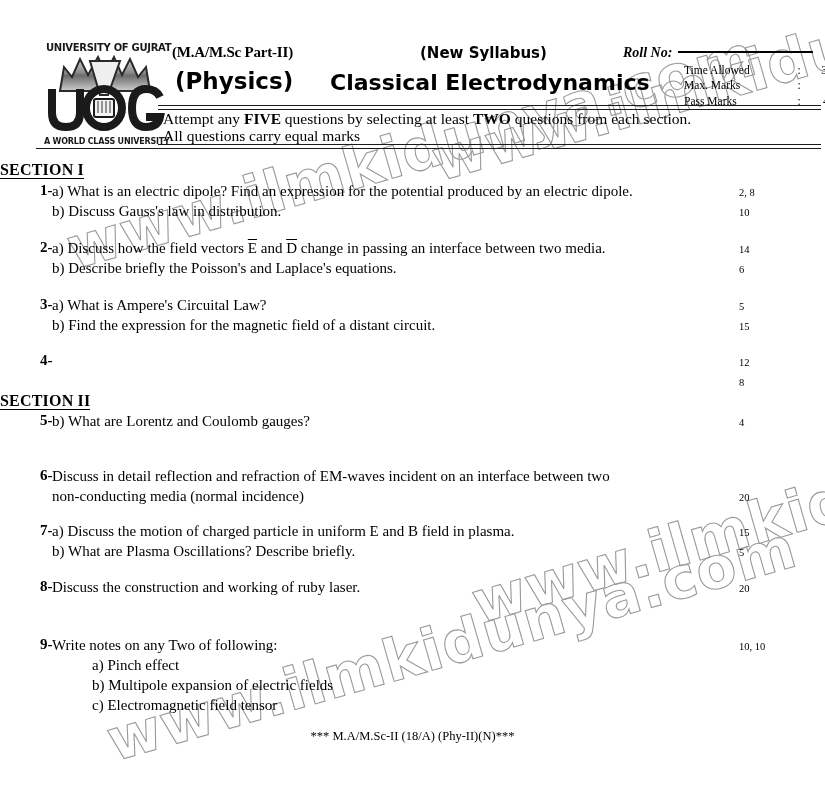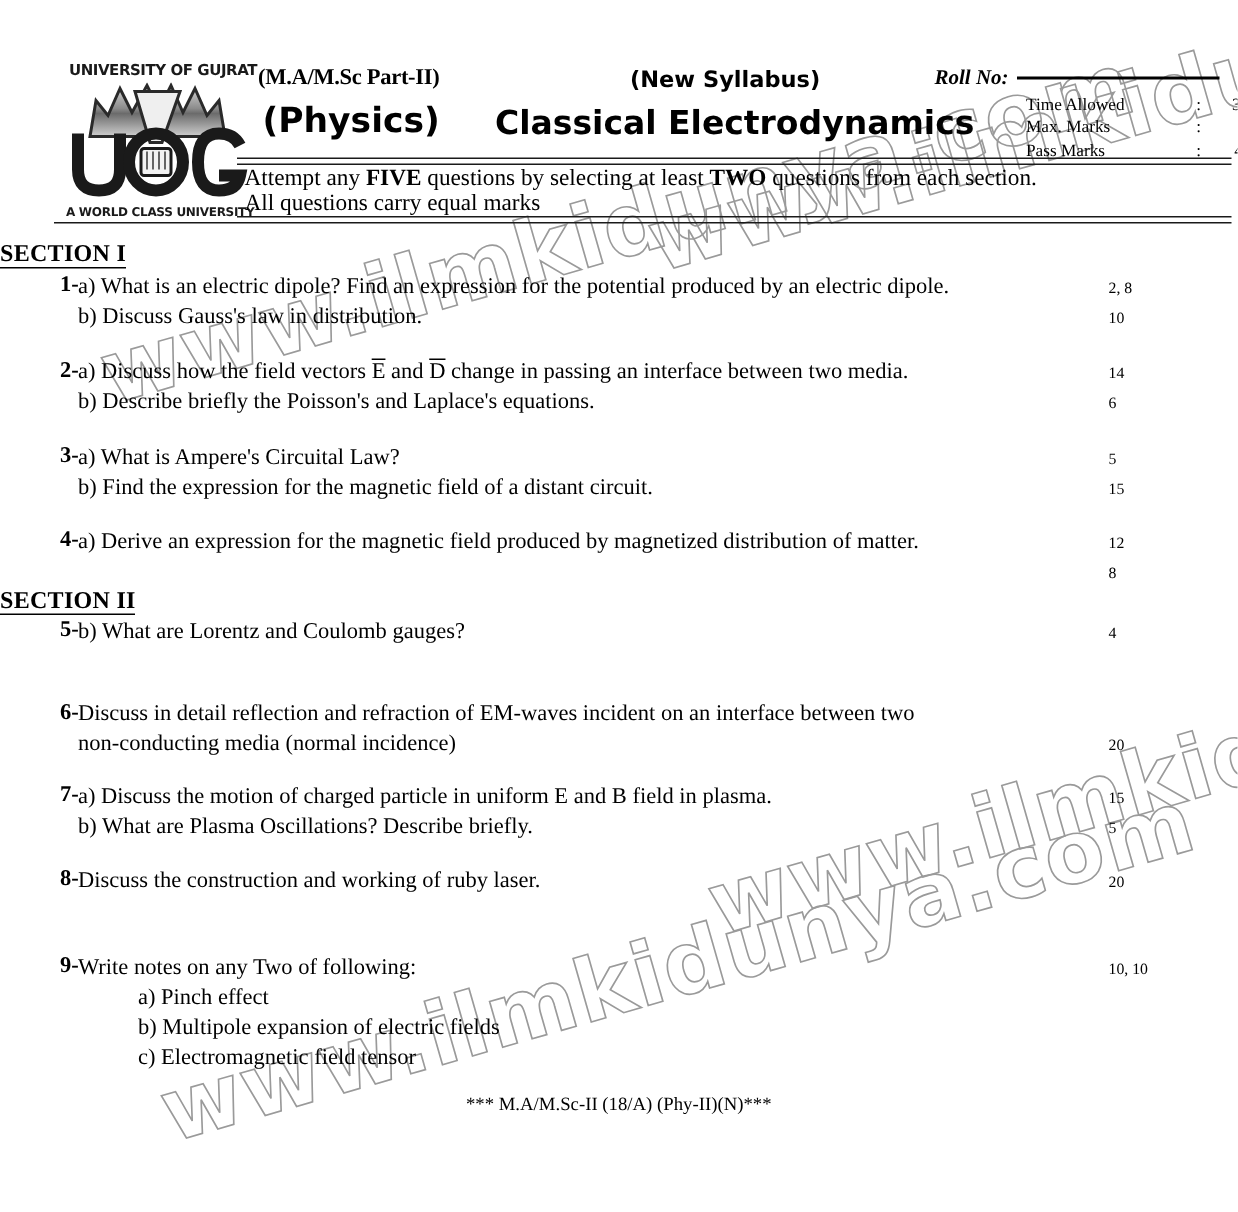--- a/index.html
+++ b/index.html
@@ -367,21 +367,20 @@
       </div>
       <div class="qrow">
         <div class="qtext">b) Find the expression for the magnetic field of a distant circuit.</div>
         <div class="marks">15</div>
       </div>
     </div>
 
     <div class="qblock" style="top:352px;">
       <div class="qnum" style="top:0;">4-</div>
       <div class="qrow">
-        <div class="qtext">a) Derive an expression for the magnetic field produced by magnetized distribution of matter.</div>
         <div class="marks">12</div>
       </div>
       <div class="qrow">
         <div class="marks">8</div>
       </div>
     </div>
 
     <div class="section-head" style="top:392px;">
       <span>SECTION II</span>
     </div>

